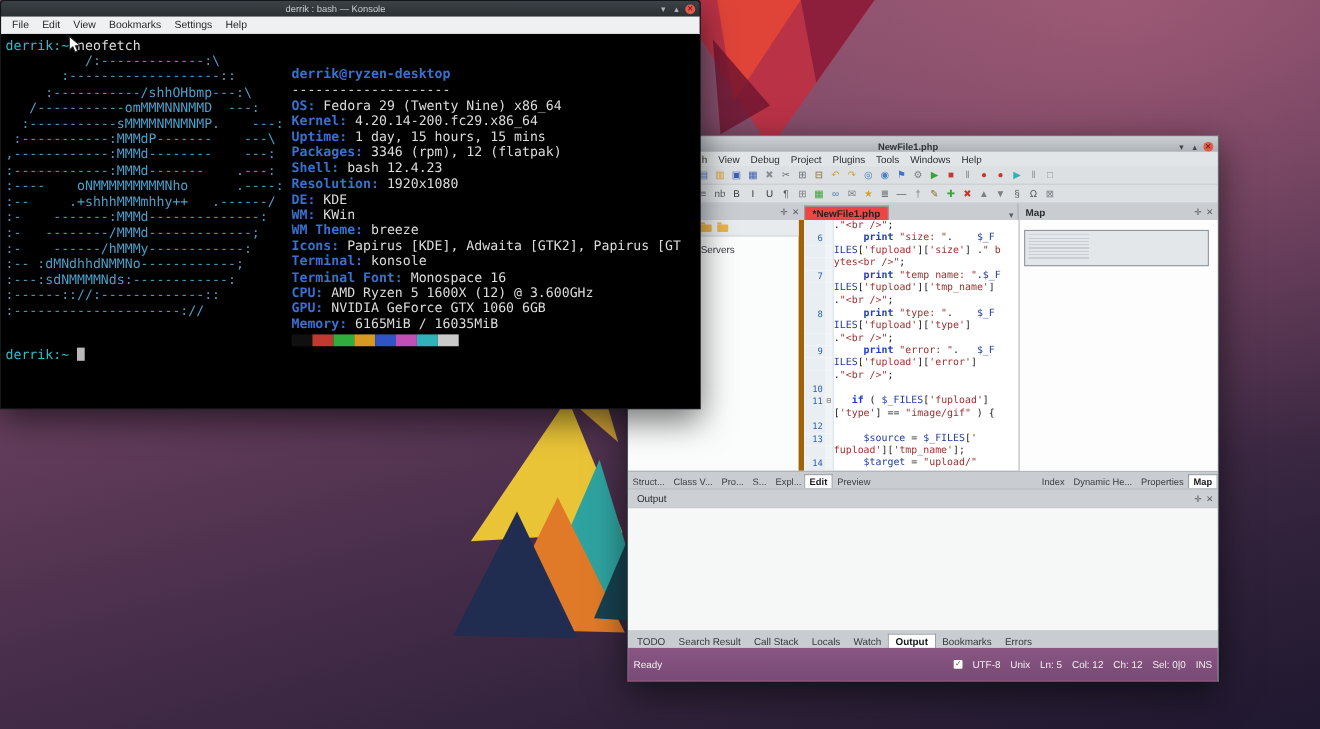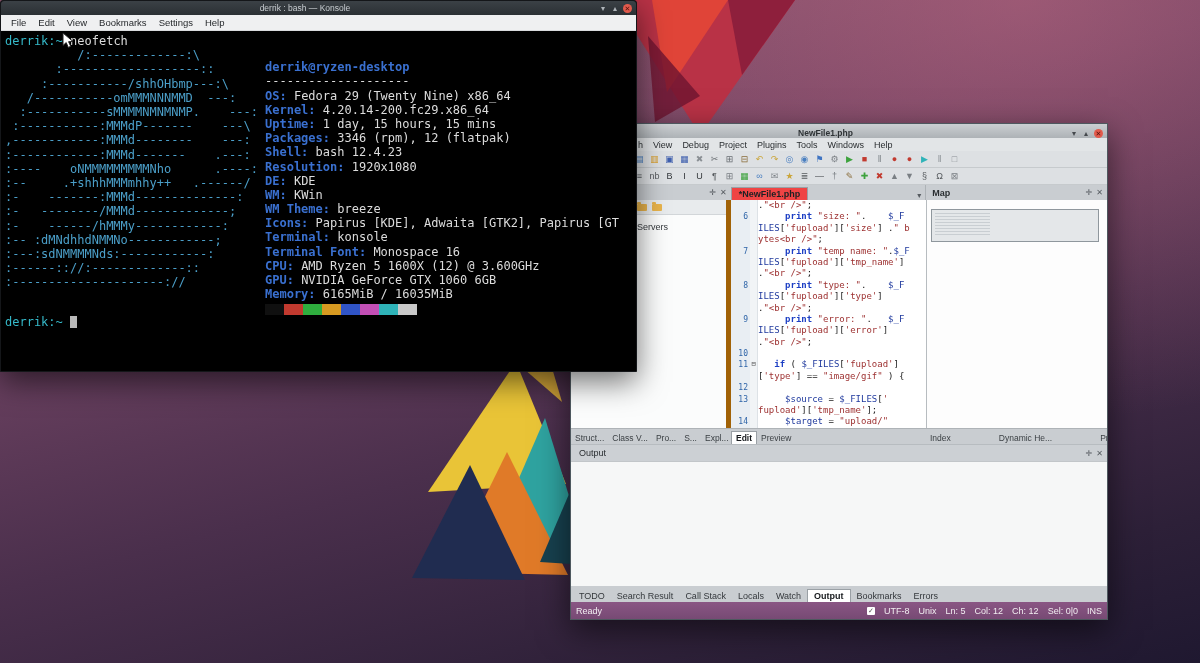--- a/index.html
+++ b/index.html
@@ -80,30 +80,30 @@
   .c-k{color:#1d3fc4;font-weight:bold;}
   .c-s{color:#9d3030;}
   .c-v{color:#203a9e;}
   .c-p{color:#1a1a1a;}
   .mappane{width:181px;background:#fdfdfd;position:relative;border-left:1px solid #b7bcc0;box-sizing:border-box;}
   .map-viewport{position:absolute;top:9px;left:4px;width:166px;height:31px;background:#e4e7e9;border:1px solid #8f979d;}
   .map-viewport::before{content:"";position:absolute;left:3px;top:3px;width:55px;height:24px;
     background:repeating-linear-gradient(#c9ced2 0 1px,transparent 1px 3px);}
   .midtabs{height:15px;background:#c9cdd1;display:flex;font-size:8.5px;align-items:flex-end;border-top:1px solid #aeb3b7;flex:none;}
   .mt-group{display:flex;height:100%;align-items:flex-end;overflow:hidden;}
-  .mt-l{width:160px;} .mt-c{width:195px;} .mt-r{width:181px;gap:40px;}
+  .mt-l{width:160px;} .mt-c{width:195px;} .mt-r{width:181px;justify-content:flex-end;}
   .mtab{padding:1px 4px;color:#3a3f43;white-space:nowrap;}
   .mtab.active{background:#fff;font-weight:bold;border:1px solid #9aa0a5;border-bottom:none;color:#16191c;}
   .outhdr{height:16px;background:#ccd0d4;display:flex;align-items:center;font-size:9px;color:#2a2e31;
     padding-left:8px;border-top:1px solid #b7bcc0;flex:none;}
   .outbody{flex:1;background:#f6f7f7;border-top:1px solid #c2c6c9;}
   .btabs{height:16px;background:#c9cdd1;display:flex;align-items:flex-end;font-size:9px;padding-left:2px;flex:none;}
   .btab{padding:1px 6px;color:#34383c;white-space:nowrap;}
   .btab.active{background:#fff;font-weight:bold;border:1px solid #9aa0a5;border-bottom:none;color:#16191c;}
-  .statusbar{height:17px;background:linear-gradient(#8a5684,#774a74);display:flex;align-items:center;
+  .statusbar{height:30px;background:linear-gradient(#8a5684,#774a74);display:flex;align-items:center;
     color:#f2eef2;font-size:9px;padding:0 5px;flex:none;}
   .sb-right{margin-left:auto;display:flex;gap:9px;align-items:center;}
   .sb-check{width:8px;height:8px;background:#fff;border-radius:1px;color:#555;font-size:7px;line-height:8px;text-align:center;}
   .mouse{position:absolute;left:62px;top:32px;z-index:50;}
 </style>
 </head>
 <body>
 
 <div class="desktop">
 

